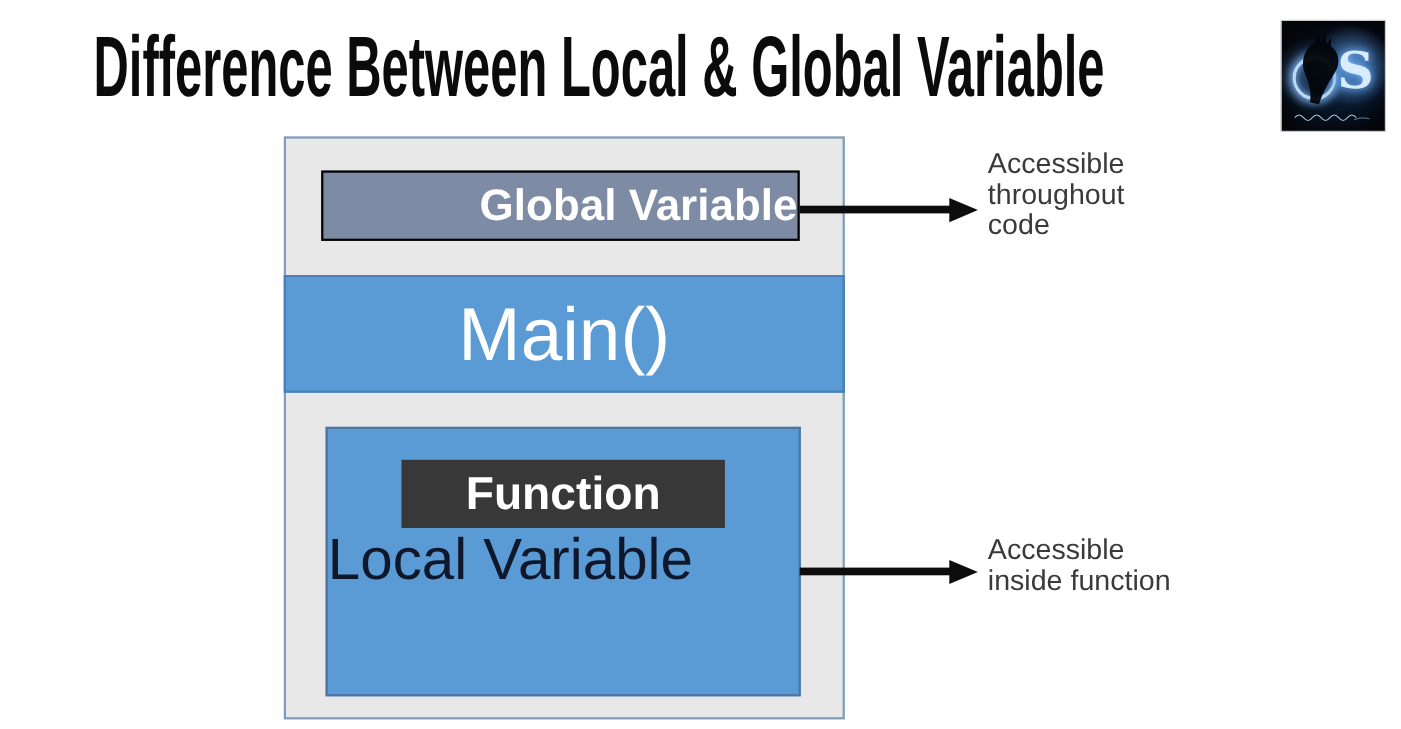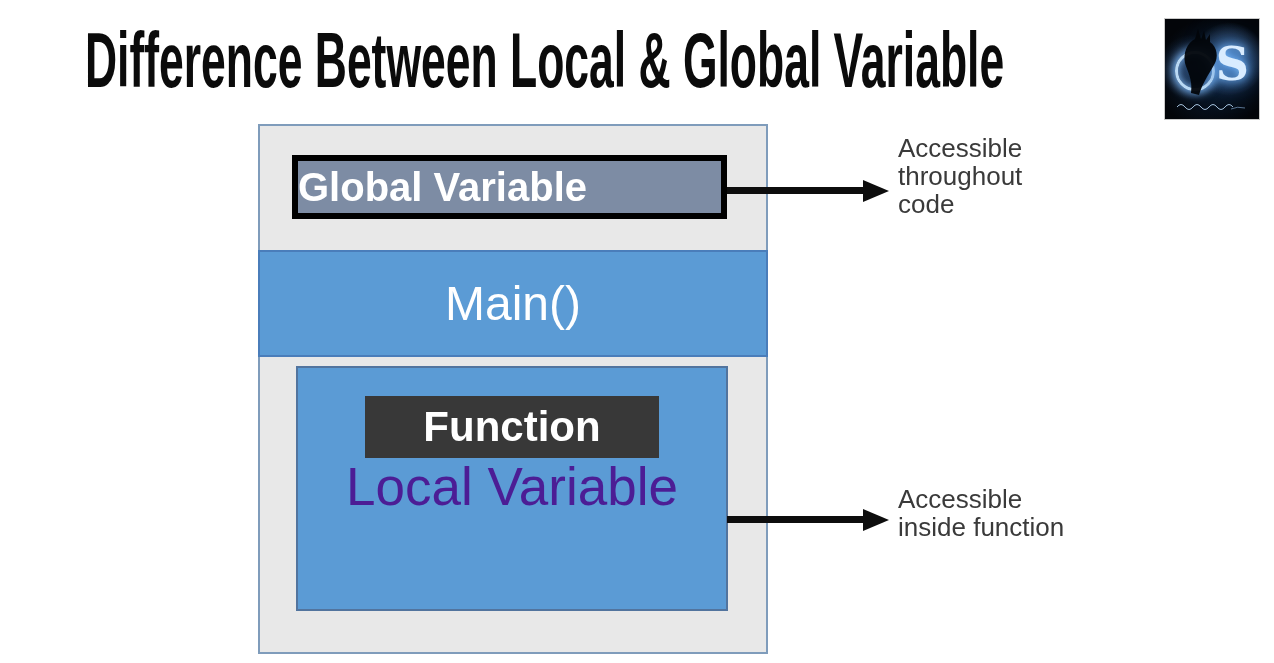--- a/index.html
+++ b/index.html
@@ -36,42 +36,42 @@
   }
   .logo-hand{position:absolute;left:8px;top:8px;}
   .logo-squiggle{position:absolute;left:10px;bottom:8px;}
   
   .outer-box{
     position:absolute;left:258px;top:124px;width:510px;height:530px;
     background:#e8e8e8;border:2px solid #7f9cbb;box-sizing:border-box;
   }
   .gv-box{
     position:absolute;left:292px;top:155px;width:435px;height:64px;
-    background:#7d8ca4;border:6px solid #000000;box-sizing:border-box;
-    display:flex;align-items:center;justify-content:flex-start;
+    background:#7d8ca4;border:2px solid #000000;box-sizing:border-box;
+    display:flex;align-items:center;justify-content:flex-end;
   }
   .gv-label{font-size:40px;font-weight:bold;color:#ffffff;}
   .main-band{
     position:absolute;left:258px;top:250px;width:510px;height:107px;
     background:#5b9bd5;border:2px solid #4a7dba;box-sizing:border-box;
     display:flex;align-items:center;justify-content:center;
   }
-  .main-label{font-size:48px;color:#ffffff;}
+  .main-label{font-size:68px;color:#ffffff;}
   .inner-box{
-    position:absolute;left:296px;top:366px;width:432px;height:245px;
+    position:absolute;left:296px;top:388px;width:432px;height:245px;
     background:#5b9bd5;border:2px solid #52749e;box-sizing:border-box;
   }
   .fn-box{
     position:absolute;left:67px;top:28px;width:294px;height:62px;
     background:#383838;display:flex;align-items:center;justify-content:center;
   }
   .fn-label{font-size:42px;font-weight:bold;color:#ffffff;}
   .lv-label{
-    position:absolute;left:0;top:92px;width:100%;text-align:center;
-    font-size:53px;color:#4c1d95;line-height:1;
+    position:absolute;left:0;top:92px;width:100%;
+    font-size:53px;color:#0f172a;line-height:1;
   }
   
   .arrow-shaft{position:absolute;height:7px;background:#0d0d0d;}
   .arrow-head{
     position:absolute;width:0;height:0;
     border-top:11px solid transparent;border-bottom:11px solid transparent;
     border-left:26px solid #0d0d0d;
   }
   .shaft-global{left:727px;top:187px;width:137px;}
   .head-global{left:863px;top:180px;}

